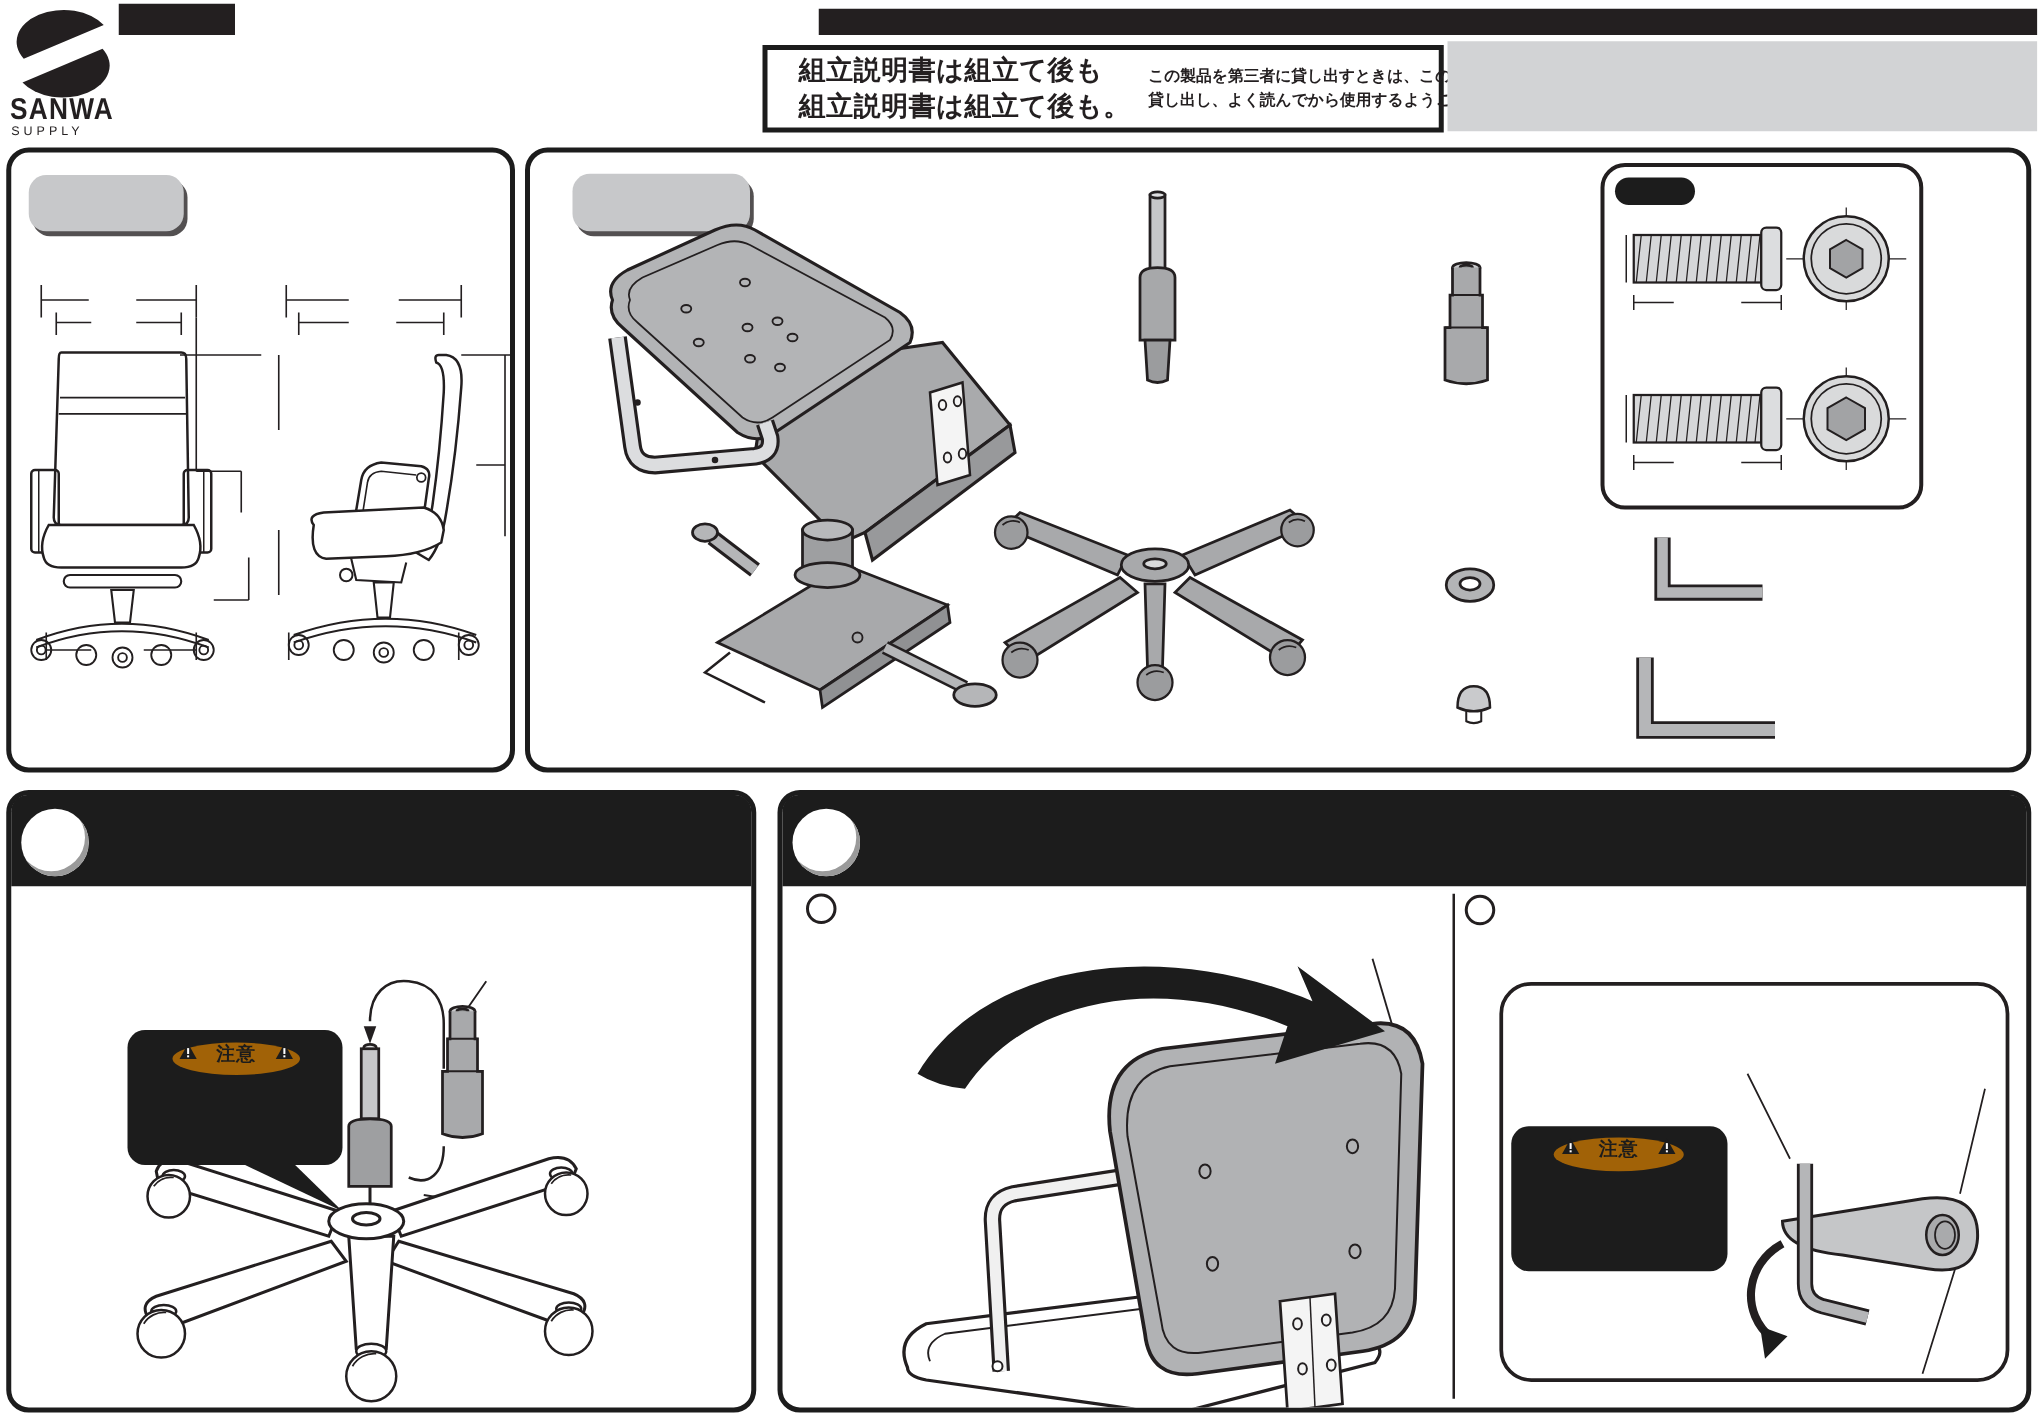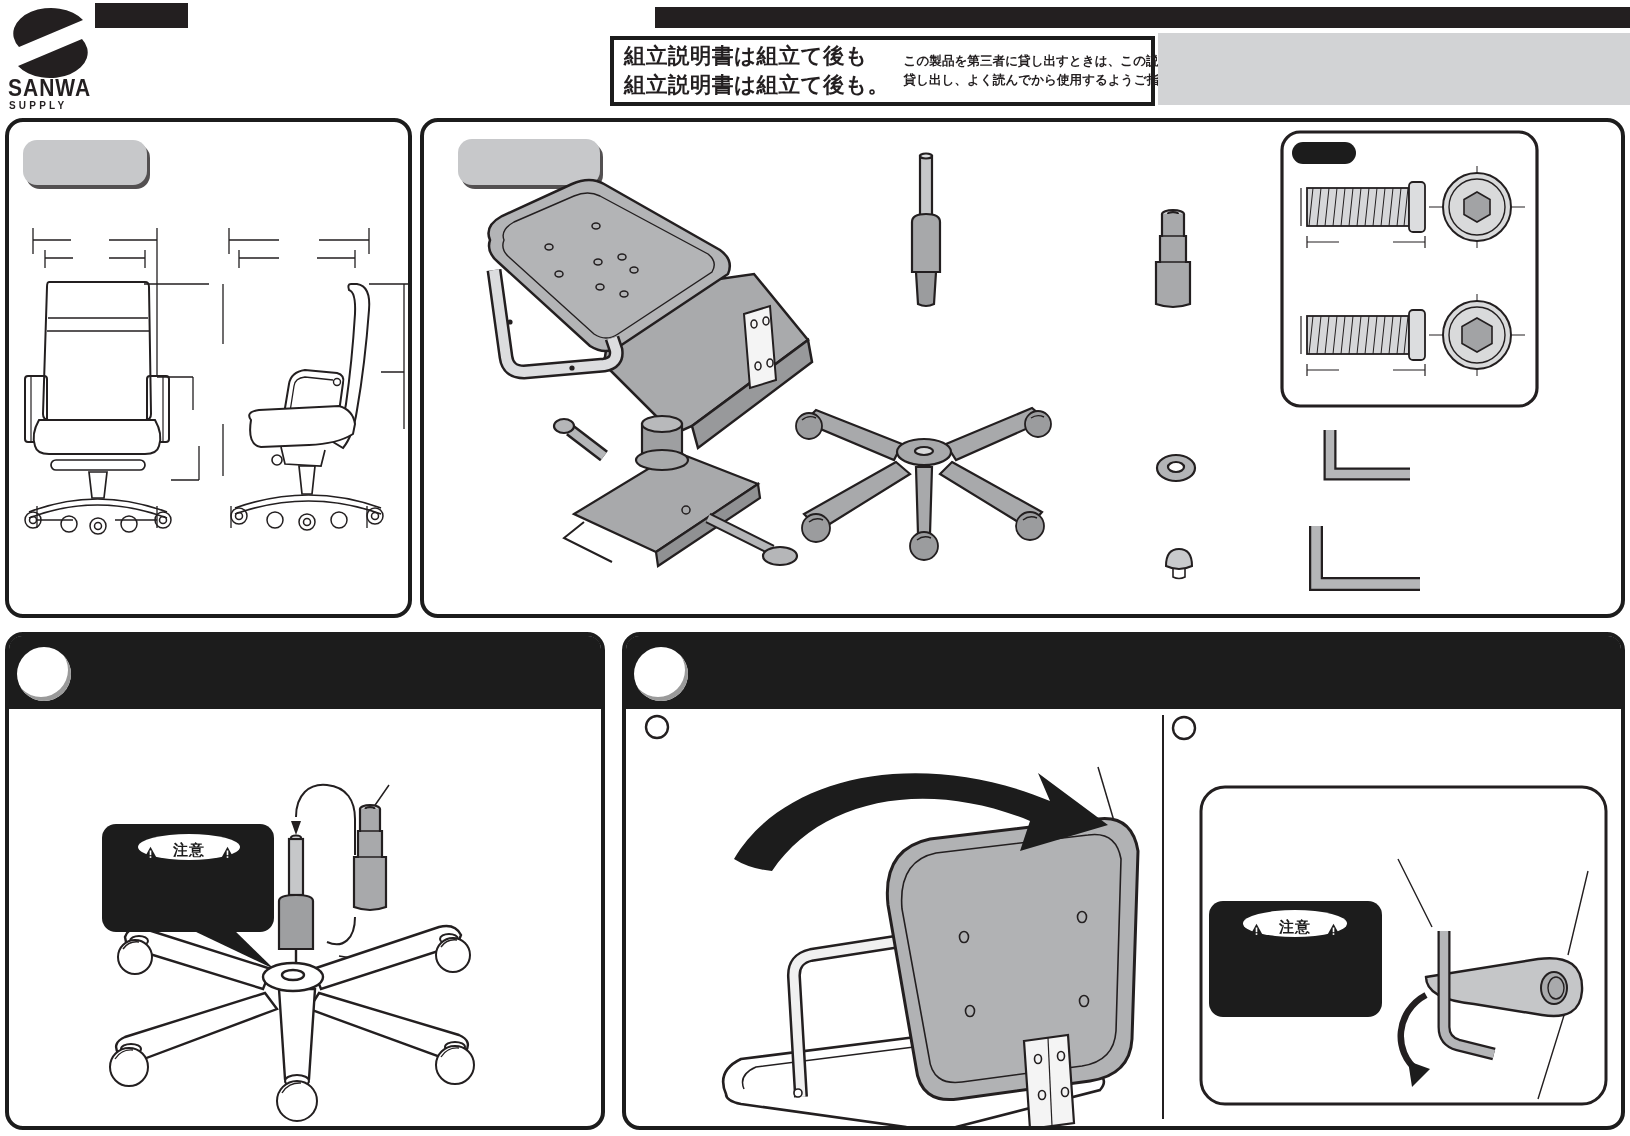--- a/index.html
+++ b/index.html
@@ -5,27 +5,27 @@
   html,body{margin:0;padding:0;background:#fff;}
   body{font-family:"Liberation Sans","DejaVu Sans",sans-serif;color:#231f20;}
   .page{position:relative;width:1630px;height:1136px;background:#fff;overflow:hidden;}
   .abs{position:absolute;}
   .panel{position:absolute;background:#fff;border:4px solid #1c1c1c;border-radius:18px;box-sizing:border-box;}
   .label-pill{position:absolute;background:#c7c8ca;border-radius:14px;box-shadow:3px 4px 0 rgba(35,31,32,.78);}
   .redact-bar{position:absolute;background:#231f20;}
   .step-header{position:absolute;left:0;right:0;top:0;height:73px;background:#1c1c1c;border-radius:13px 13px 0 0;}
   .step-circle{position:absolute;width:54px;height:54px;border-radius:50%;background:#fff;box-shadow:inset -3px -4px 0 #9a9a9a;}
   .instr-box{position:absolute;border:4px solid #1c1c1c;background:#fff;box-sizing:border-box;display:flex;align-items:center;}
-  .keep-note{font-weight:900;font-size:21.5px;line-height:1.35;letter-spacing:.5px;white-space:nowrap;padding-left:10px;}
+  .keep-note{font-weight:900;font-size:21.5px;line-height:1.35;letter-spacing:.5px;white-space:nowrap;padding-left:25px;}
   .lend-note{font-weight:700;font-size:12.6px;line-height:1.5;white-space:nowrap;padding-left:14px;}
   .caution-box{position:absolute;background:#1c1c1c;border-radius:14px;}
-  .caution-pill{position:absolute;background:#ffffff;border-radius:50%;display:flex;align-items:flex-end;justify-content:center;gap:15px;}
+  .caution-pill{position:absolute;background:#a16207;border-radius:50%;display:flex;align-items:flex-start;justify-content:center;gap:15px;}
   .caution-text{font-weight:900;font-size:15px;letter-spacing:1px;color:#1c1c1c;}
   .logo-text-1{position:absolute;font-weight:900;font-size:21px;letter-spacing:1px;transform:scaleY(1.15);}
-  .logo-text-2{position:absolute;font-weight:700;font-size:10px;letter-spacing:3.2px;}
+  .logo-text-2{position:absolute;font-weight:400;font-size:10px;letter-spacing:3.2px;}
   svg{display:block;}
 </style>
 </head>
 <body>
 
 <div class="page">
 
   <div class="abs" style="left:8px;top:4px;width:85px;height:110px;">
     <svg width="85" height="110" viewBox="0 0 85 110">
       <path d="M75,16 A34,23 0 1 0 11,43 Z" fill="#231f20"></path>

